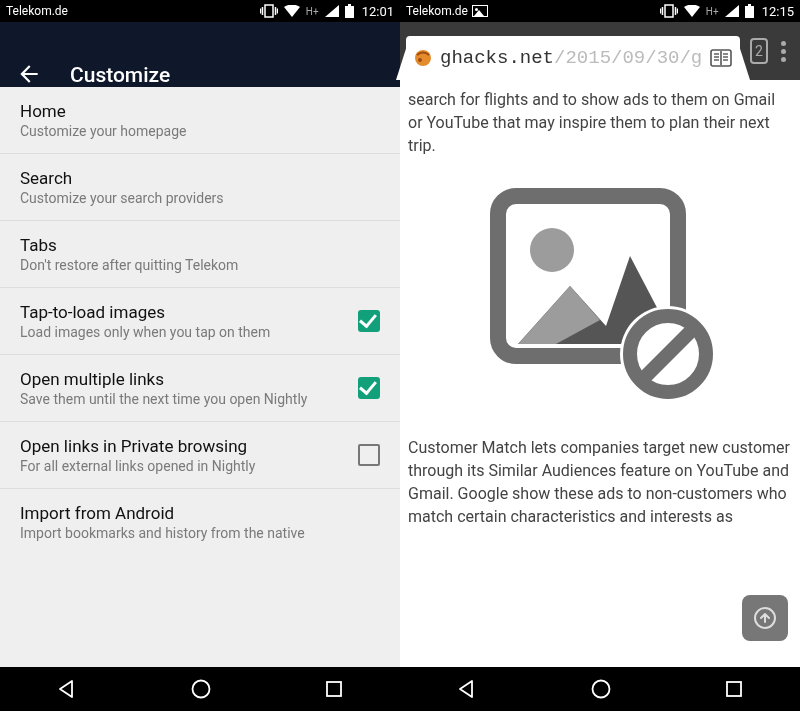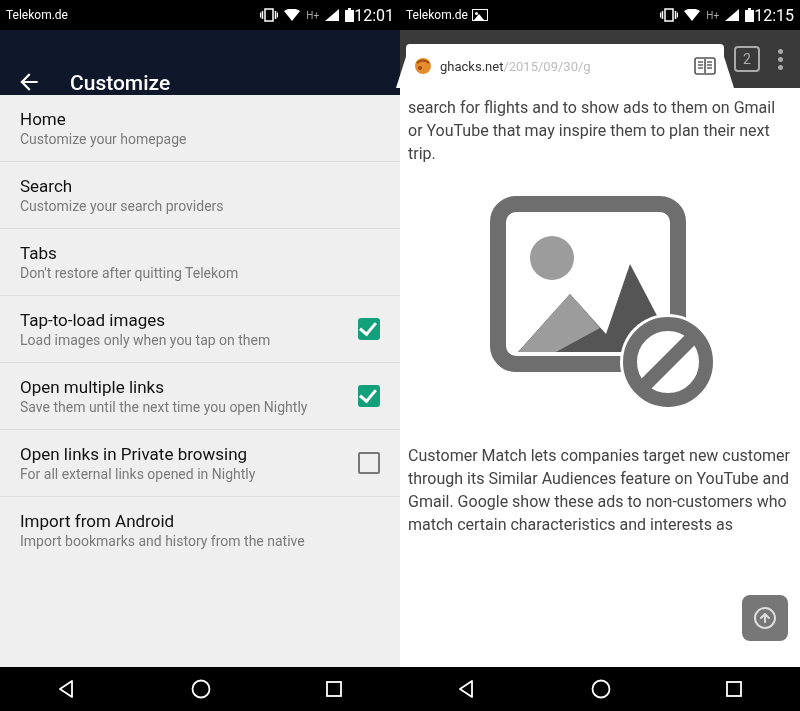--- a/index.html
+++ b/index.html
@@ -3,26 +3,26 @@
 <meta charset="utf-8">
 <style>
   * { box-sizing: border-box; margin: 0; padding: 0; }
   body { font-family: Roboto, "Helvetica Neue", Arial, sans-serif; background: #fff; width: 800px; height: 711px; overflow: hidden; }
   .container { display: flex; width: 800px; height: 711px; }
   .phone { width: 400px; height: 711px; display: flex; flex-direction: column; position: relative; }
   .phone.left { background: #f0f0f0; }
   .phone.right { background: #fff; }
 
   
-  .statusbar { height: 30px; background: #000; color: #fff; display: flex; align-items: center; padding: 0 6px; font-size: 12px; }
+  .statusbar { height: 22px; background: #000; color: #fff; display: flex; align-items: center; padding: 0 6px; font-size: 12px; }
   .statusbar .carrier { flex: 0 0 auto; }
   .statusbar .spacer { flex: 1; }
   .statusbar .icons { display: flex; align-items: center; gap: 6px; }
   .statusbar svg { display: block; }
-  .statusbar .time { margin-left: 0; font-size: 16px; }
+  .statusbar .time { margin-left: 8px; font-size: 13px; }
 
   
   .appbar { height: 65px; background: #0f172a; color: #fff; display: flex; align-items: flex-end; padding: 0 16px; }
   .appbar .back { margin-right: 28px; display: flex; align-items: center; }
   .appbar .title { font-size: 21px; font-weight: 500; }
 
   
   .settings { flex: 1; overflow: hidden; background: #efefef; }
   .row { padding: 14px 20px; border-bottom: 1px solid #ddd; display: flex; align-items: center; background: #efefef; }
   .row.last { border-bottom: none; }
@@ -37,21 +37,21 @@
   
   .browserbar { height: 58px; background: #3a3a3a; display: flex; align-items: center; padding: 0 10px 0 6px; gap: 10px; }
   .pic-icon { width:16px; height:12px; border:1px solid #fff; position:relative; margin-left:4px; }
   .pic-icon::before { content:""; position:absolute; left:2px; top:2px; width:3px; height:3px; background:#fff; border-radius:50%; }
   .pic-icon::after { content:""; position:absolute; left:1px; bottom:0; width:0; height:0; border-left:5px solid transparent; border-right:5px solid transparent; border-bottom:6px solid #fff; }
   .tabwrap { position: relative; flex: 1; height: 44px; margin-top: 14px; }
   .tabwrap::before { content:""; position:absolute; left:-10px; top:0; width:0; height:0; border-bottom:44px solid #fff; border-left:14px solid transparent; }
   .tabwrap::after { content:""; position:absolute; right:-10px; top:0; width:0; height:0; border-bottom:44px solid #fff; border-right:14px solid transparent; }
   .urlbox { background: #fff; height: 44px; border-top-left-radius: 4px; border-top-right-radius: 4px; display: flex; align-items: center; padding: 0 8px; gap: 8px; }
   .urlbox .favicon { width:18px; height:18px; flex:0 0 auto; }
-  .urlbox .url { flex:1; font-size: 13px; white-space: nowrap; overflow: hidden; }
+  .urlbox .url { flex:1; font-size: 19px; white-space: nowrap; overflow: hidden; font-family: Liberation Mono, monospace; }
   .urlbox .url .host { color:#333; }
   .urlbox .url .path { color:#bbb; }
   .urlbox .reader { flex:0 0 auto; }
   .tabcount { width: 26px; height: 26px; border: 2px solid #aaa; border-radius: 4px; color:#aaa; font-size: 14px; display:flex; align-items:center; justify-content:center; }
   .menu-dots { width: 20px; display:flex; flex-direction:column; align-items:center; gap:3px; }
   .menu-dots span { width:5px; height:5px; border-radius:50%; background:#aaa; }
 
   
   .content { flex:1; padding: 8px 8px 0; font-size: 16px; color:#444; line-height: 1.45; overflow:hidden; position:relative; }
   .placeholder { margin: 28px auto 30px; width: 240px; height: 220px; position: relative; }

